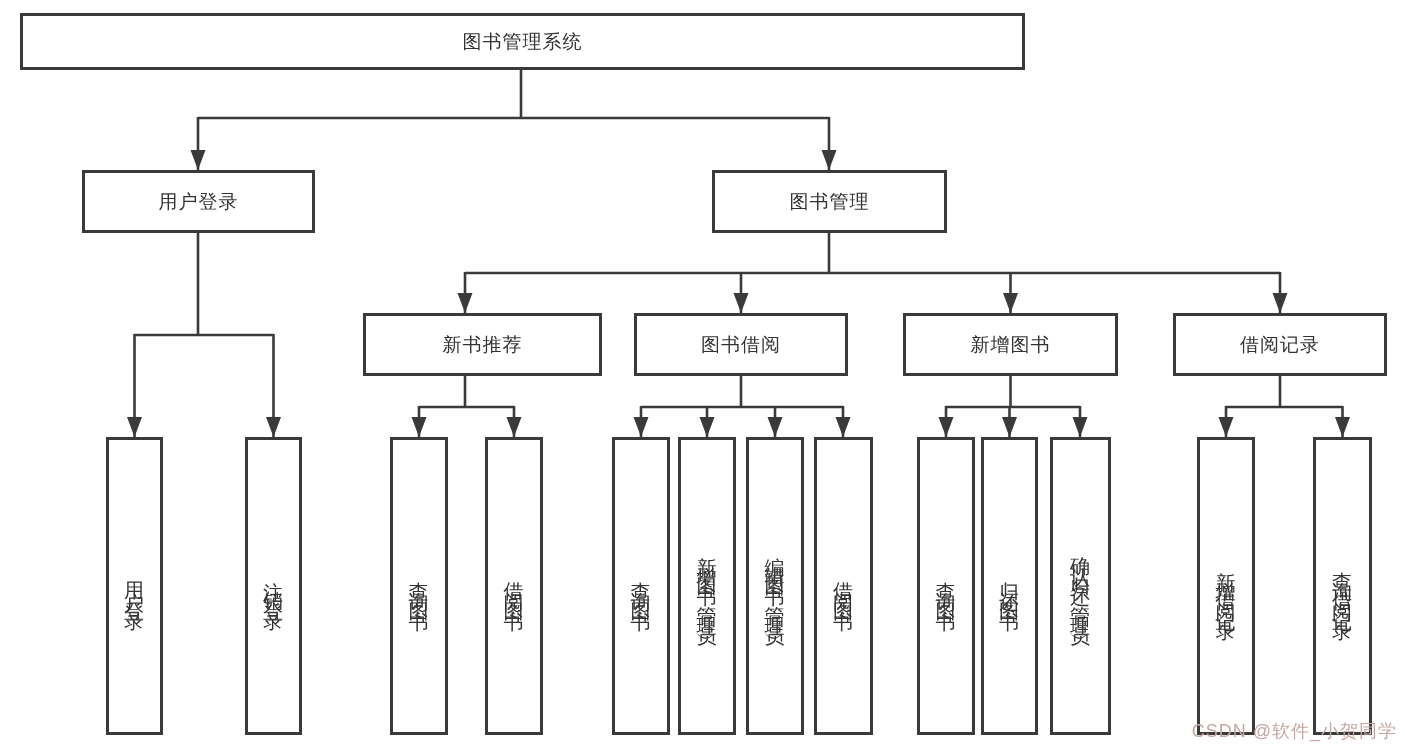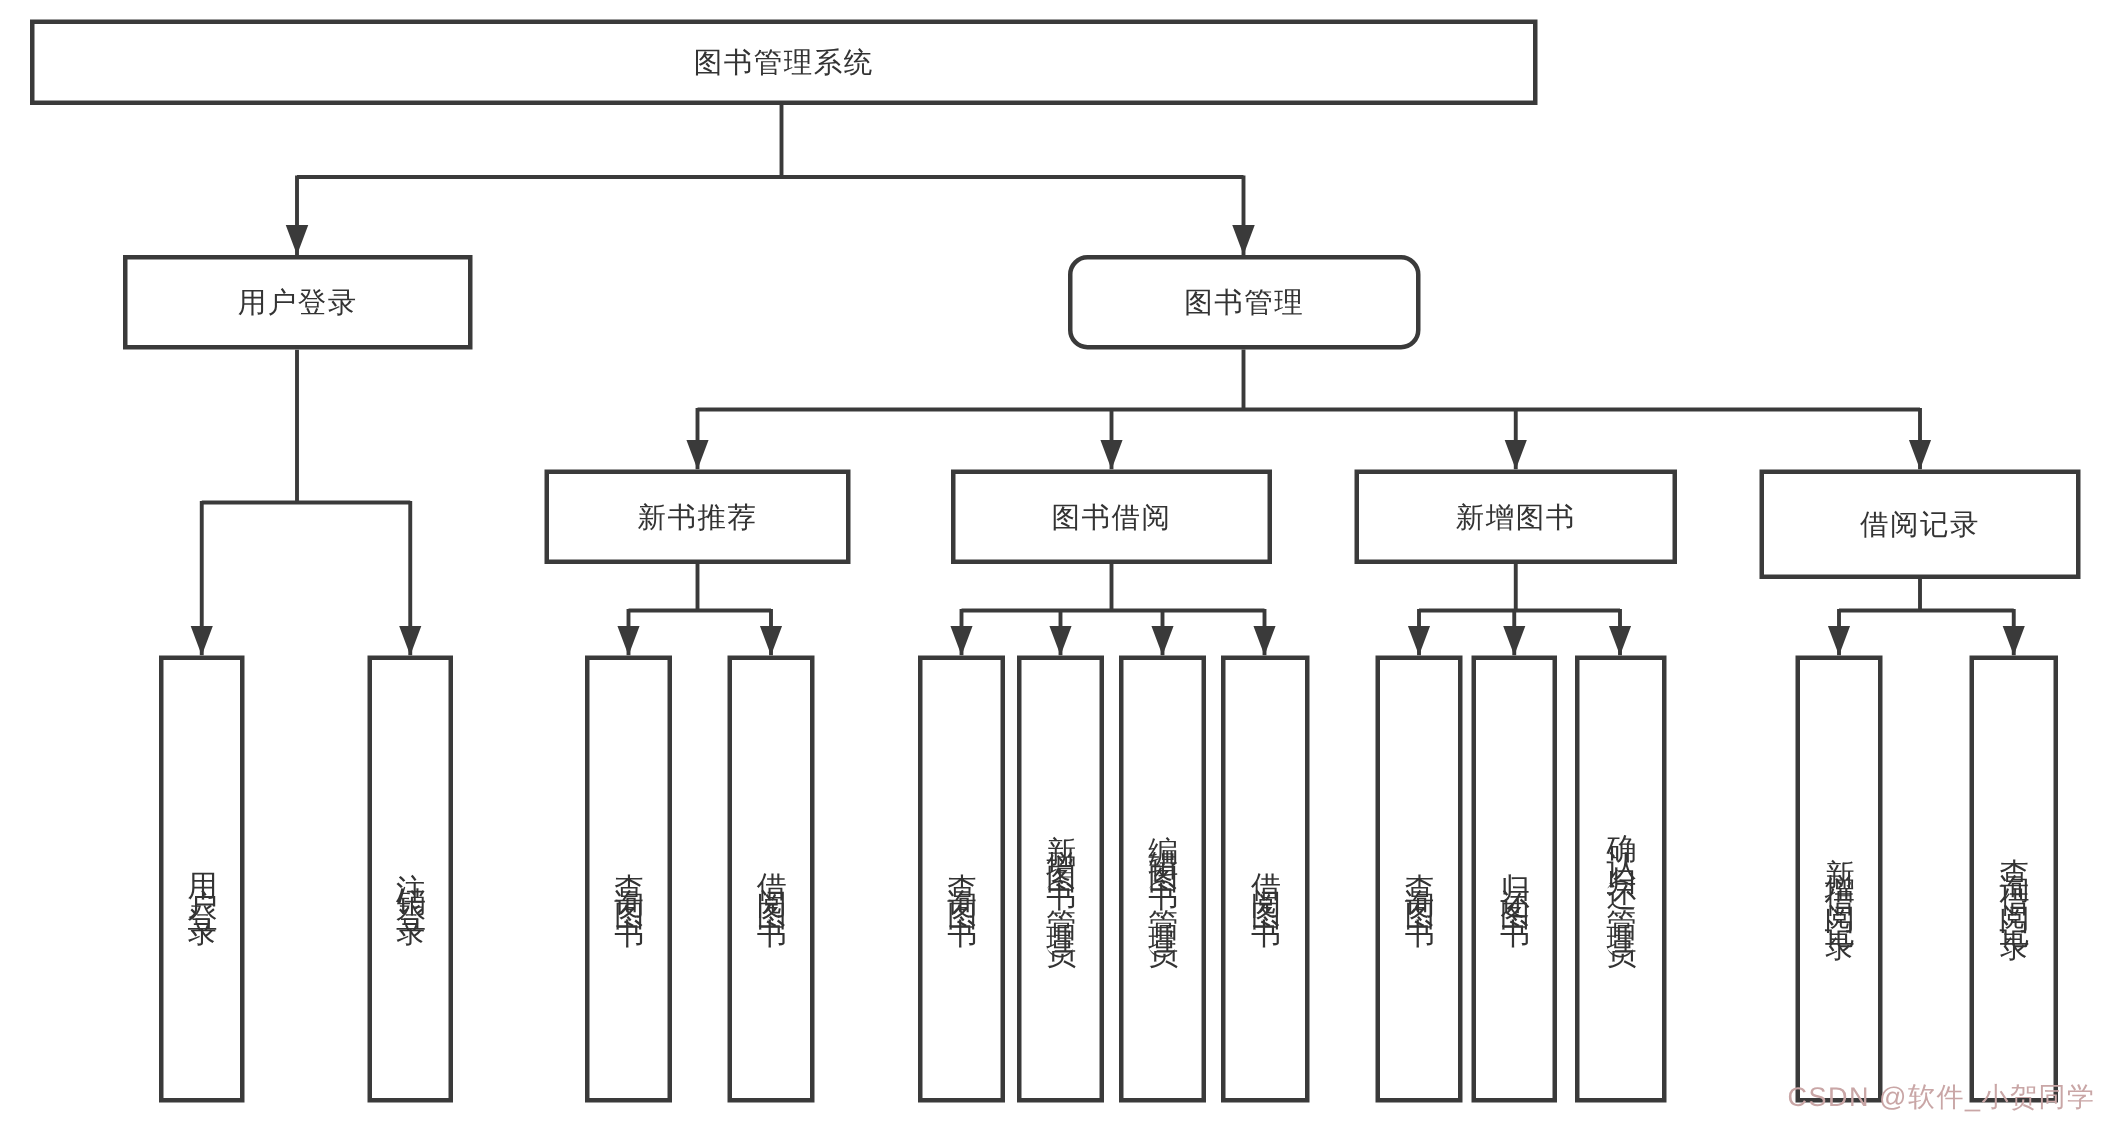--- a/index.html
+++ b/index.html
@@ -106,26 +106,26 @@
 
     <line x1="1280" y1="376" x2="1280" y2="407"></line>
     <line x1="1226" y1="407" x2="1342.5" y2="407"></line>
     <line x1="1226" y1="406" x2="1226" y2="437" marker-end="url(#arw)"></line>
     <line x1="1342.5" y1="406" x2="1342.5" y2="437" marker-end="url(#arw)"></line>
   </svg>
 
   <div class="node h" style="left:20px; top:13px; width:1005px; height:57px;">图书管理系统</div>
 
   <div class="node h" style="left:82px; top:170px; width:233px; height:63px;">用户登录</div>
-  <div class="node h" style="left:712px; top:170px; width:235px; height:63px;border-radius:13px;">图书管理</div>
+  <div class="node h" style="left:712px; top:170px; width:235px; height:63px;">图书管理</div>
 
-  <div class="node h" style="left:363px; top:313px; width:204px; height:63px;">新书推荐</div>
+  <div class="node h" style="left:363px; top:313px; width:239px; height:63px;">新书推荐</div>
   <div class="node h" style="left:634px; top:313px; width:214px; height:63px;">图书借阅</div>
   <div class="node h" style="left:903px; top:313px; width:215px; height:63px;">新增图书</div>
-  <div class="node h" style="left:1173px; top:313px; width:214px; height:73px;">借阅记录</div>
+  <div class="node h" style="left:1173px; top:313px; width:214px; height:63px;">借阅记录</div>
 
   <div class="node v" style="left:106px; top:437px; width:57px; height:298px;">
     <span>用户登录</span>
   </div>
   <div class="node v" style="left:245px; top:437px; width:57px; height:298px;">
     <span>注销登录</span>
   </div>
 
   <div class="node v" style="left:390px; top:437px; width:58px; height:298px;">
     <span>查询图书</span>

